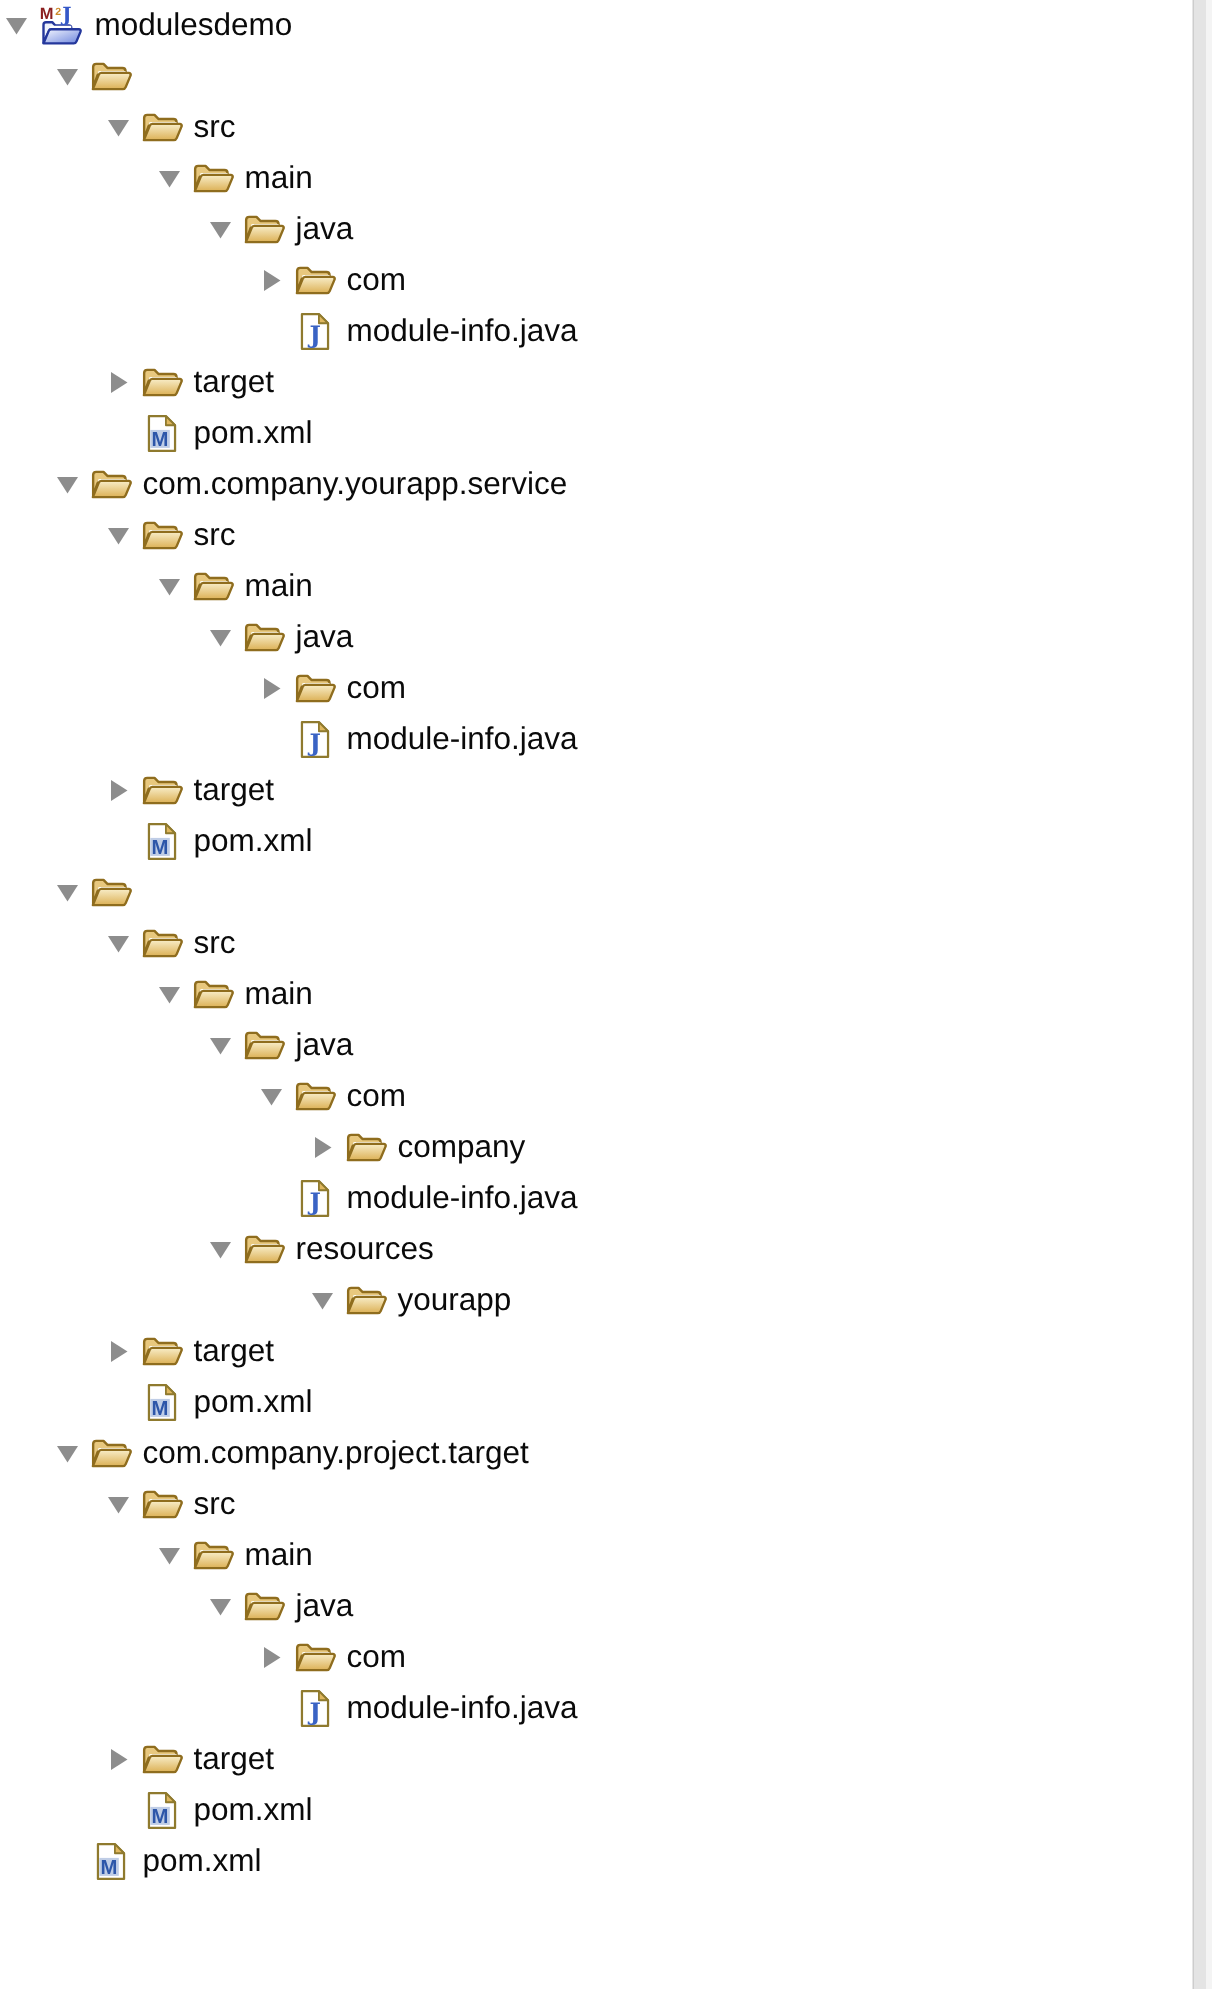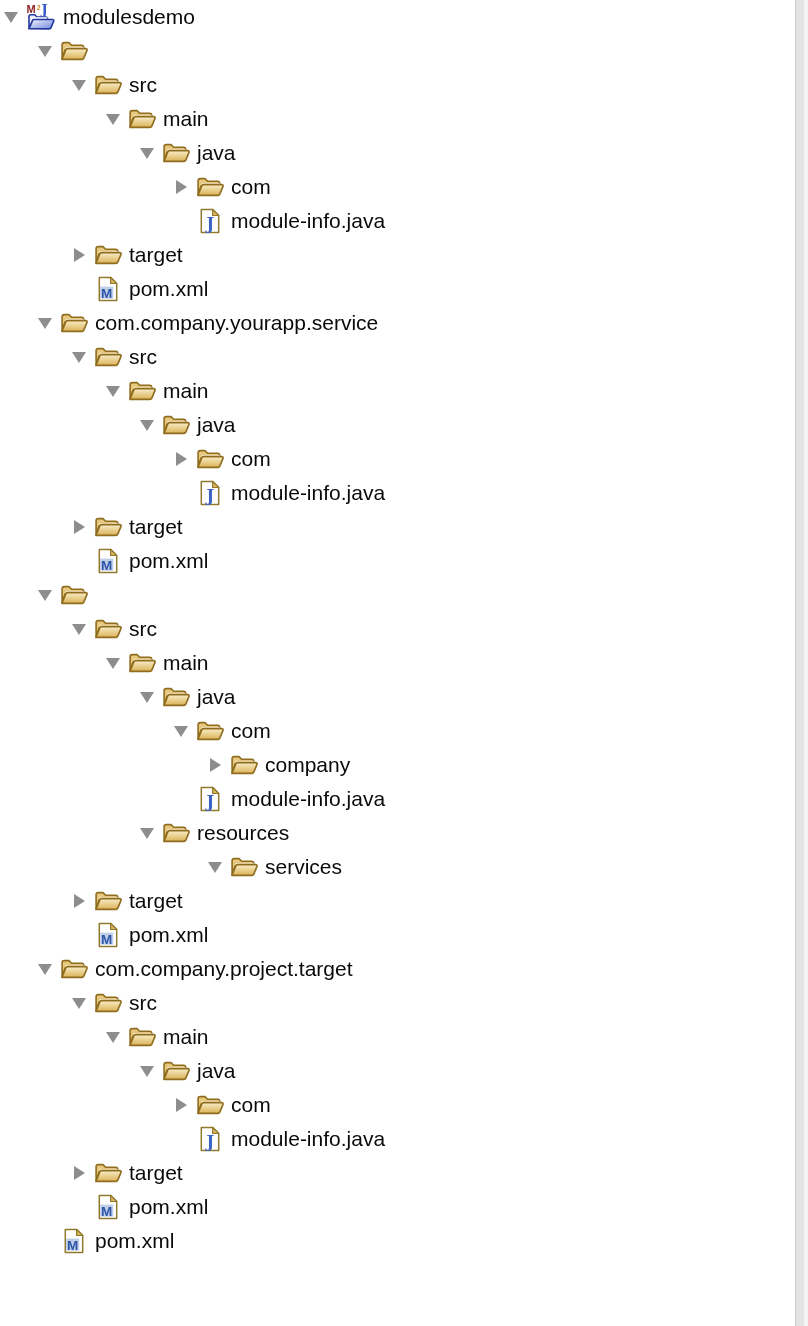--- a/index.html
+++ b/index.html
@@ -466,21 +466,21 @@
             <linearGradient id="gGold" x1="0" y1="0" x2="0" y2="1">
               <stop offset="0" stop-color="#f8edc8"></stop>
               <stop offset="1" stop-color="#dcb156"></stop>
             </linearGradient>
           </defs>
           <path d="M2.1 19.5 V5.7 C2.1 4.5 3 3.6 4.2 3.6 H9 L11.6 6.3 H21.6 C22.8 6.3 23.7 7.2 23.7 8.4 V9.6 H7.6 C6.4 9.6 5.3 10.3 4.9 11.4 L2.1 19.5 Z" fill="#e8c87e" stroke="#8f6d1e" stroke-width="1.6" stroke-linejoin="round"></path>
           <path d="M5 10.2 L5.8 8.3 H23.7 V10.2 Z" fill="#fffdf0"></path>
           <path d="M1.9 20.4 L5.8 10.9 C6.1 10.1 6.8 9.6 7.6 9.6 H25.8 C26.8 9.6 27.4 10.5 27 11.4 L23.8 19.1 C23.5 19.9 22.7 20.4 21.9 20.4 Z" fill="url(#gGold)" stroke="#8f6d1e" stroke-width="1.6" stroke-linejoin="round"></path>
         </svg>
       </span>
-    <span class="label">services</span>
+    <span class="label">yourapp</span>
   </div>
     <div class="row">
     <span class="indent" style="width: 72px;"></span>
     <span class="arrow collapsed"></span>
     <span class="icon">
         <svg width="28" height="24" viewBox="0 0 28 24">
           <defs>
             <linearGradient id="gGold" x1="0" y1="0" x2="0" y2="1">
               <stop offset="0" stop-color="#f8edc8"></stop>
               <stop offset="1" stop-color="#dcb156"></stop>

